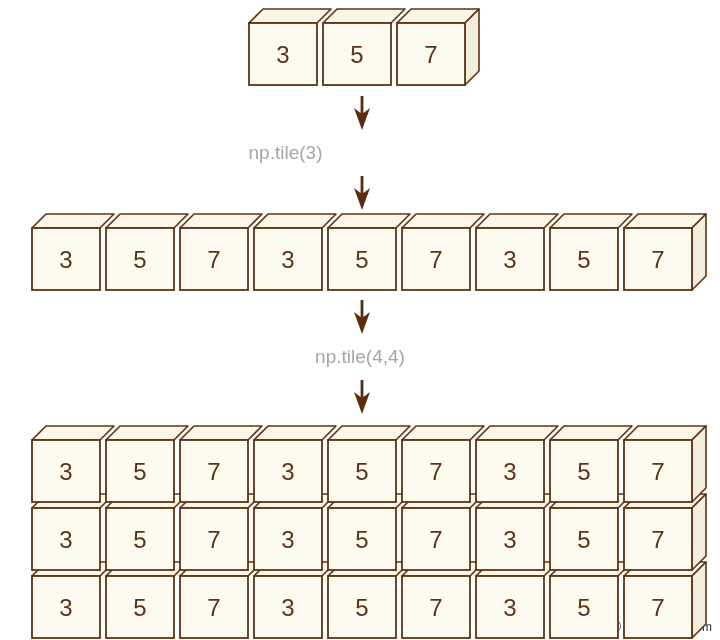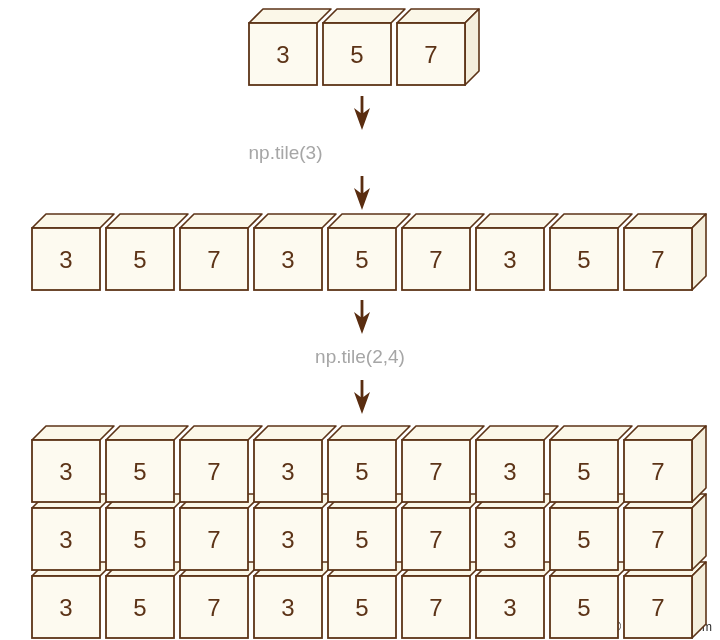--- a/index.html
+++ b/index.html
@@ -159,21 +159,21 @@
       </svg>
     </div>
   </div>
 
 <div class="arrow" style="left:350px; top:300px;">
   <svg width="24" height="34" viewBox="0 0 24 34">
     <path d="M10.6 0 L13.4 0 L13.4 17 L20 12 L12 34 L4 12 L10.6 17 Z" fill="#5a2d10"></path>
   </svg>
 </div>
 
-<div class="op-label" style="left:0px; top:346px; width:720px;">np.tile(2,4)</div>
+<div class="op-label" style="left:0px; top:346px; width:720px;">np.tile(4,4)</div>
 
 <div class="arrow" style="left:350px; top:380px;">
   <svg width="24" height="34" viewBox="0 0 24 34">
     <path d="M10.6 0 L13.4 0 L13.4 17 L20 12 L12 34 L4 12 L10.6 17 Z" fill="#5a2d10"></path>
   </svg>
 </div>
 
 <div class="row" id="stage3" style="left: 31px; top: 425px; width: 678px; height: 216px;">
     <div class="cube" style="left: 592px; top: 136px; z-index: 101;">
       <svg width="86" height="80" viewBox="0 0 86 80">

